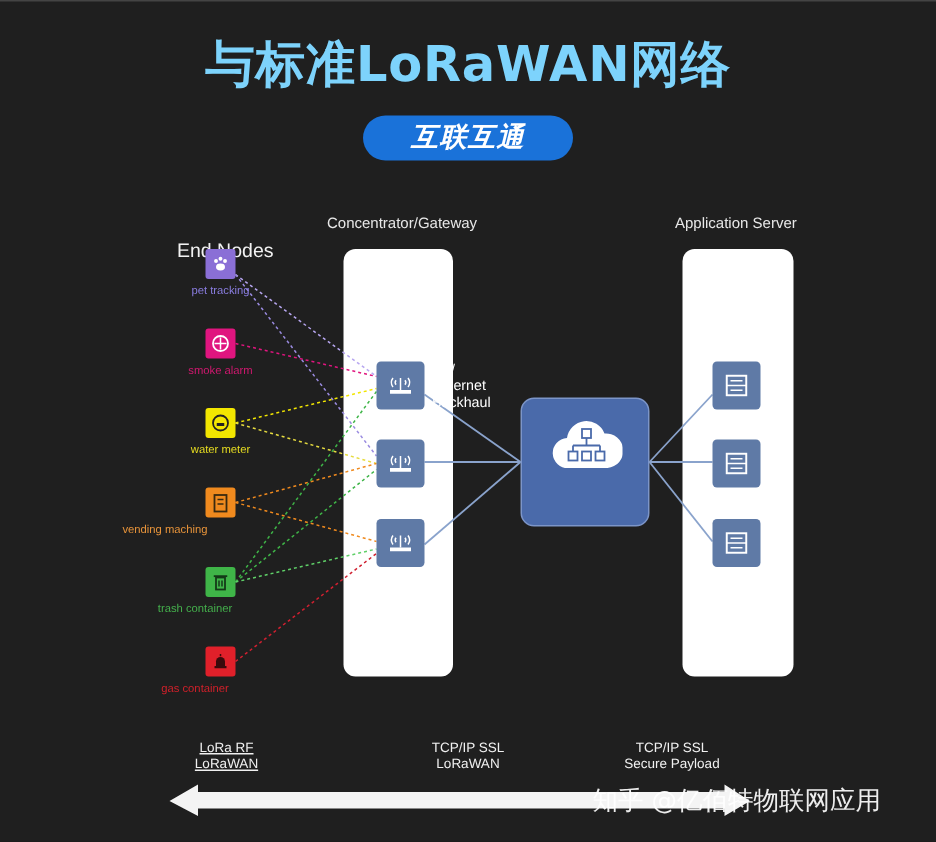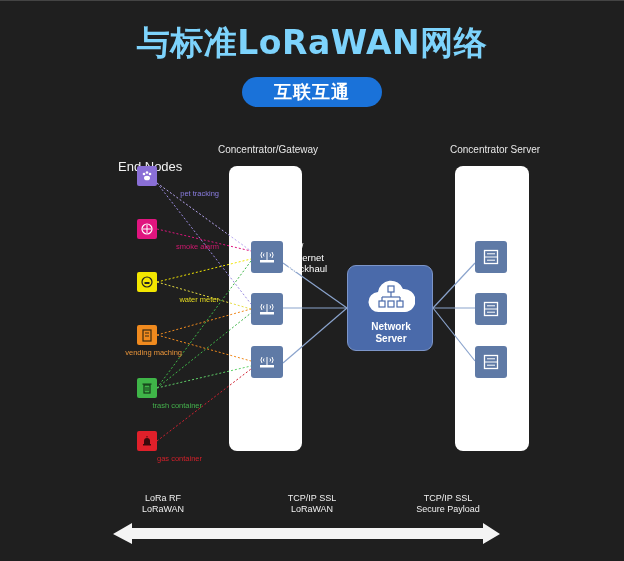--- a/index.html
+++ b/index.html
@@ -1,44 +1,44 @@
 <!DOCTYPE html>
 <html><head>
 <meta charset="utf-8">
 <style>
   html, body { margin:0; padding:0; }
   body { width:624px; height:561px; background:#1e1e1e; overflow:hidden; position:relative; font-family:"Liberation Sans", "DejaVu Sans", sans-serif; }
   .frame { position:absolute; left:0; top:0; width:624px; height:561px; background:#1f1f1f; border-top:1px solid #444; box-sizing:border-box; }
   .title { position:absolute; left:0; width:624px; top:20px; text-align:center; color:#7dd3fc; font-family:"DejaVu Sans", sans-serif; font-weight:bold; font-size:33px; letter-spacing:0.5px; }
-  .pill { position:absolute; left:242px; top:76px; width:140px; height:30px; border-radius:15px; background:#1a72d9; color:#fff; font-family:"DejaVu Sans", sans-serif; font-weight:bold; font-size:18px; line-height:30px; text-align:center; letter-spacing:1px; }
+  .pill { position:absolute; left:242px; top:76px; width:140px; height:30px; border-radius:15px; background:#1a72d9; color:#fff; font-family:"DejaVu Sans", sans-serif; font-weight:bold; font-size:18px; line-height:30px; text-align:center; letter-spacing:1px;font-style:italic; }
   .col-head { position:absolute; color:#e8e8e8; font-size:10px; }
   .col-head.big { font-size:13px; color:#f2f2f2;margin-top:19px; }
   .panel { position:absolute; background:#fff; border-radius:8px; }
   .node { position:absolute; width:20px; height:20px; border-radius:2px; display:flex; align-items:center; justify-content:center; }
-  .node-label { position:absolute; width:120px; text-align:right; font-size:7.5px;margin-left:12px; }
+  .node-label { position:absolute; width:120px; text-align:center; font-size:7.5px; }
   .dev { position:absolute; width:32px; height:32px; background:#5f7aa6; border-radius:3px; display:flex; align-items:center; justify-content:center; }
   .ns { position:absolute; left:347px; top:264px; width:86px; height:86px; background:#4a6aaa; border-radius:9px; border:1px solid #7c95c8; box-sizing:border-box; }
   .ns-label { position:absolute; left:0; width:86px; top:55px; text-align:center; color:#fff; font-size:10px; font-weight:bold; line-height:12px; }
   .backhaul { position:absolute; left:288px; top:240px; color:#fff; font-size:9.5px; line-height:11px; }
   .proto { position:absolute; color:#f0f0f0; font-size:9px; text-align:center; line-height:11px; width:110px; }
   .arrow-label { position:absolute; left:250px; top:527px; width:160px; text-align:center; color:#333; font-size:9px; }
   .watermark { position:absolute; left:395px; top:521px; color:#fff; font-family:"DejaVu Sans", sans-serif; font-size:17px; opacity:0.92; white-space:nowrap; }
   svg.lines { position:absolute; left:0; top:0; }
 </style>
 </head>
 <body>
 
 <div class="frame">
 
   <div class="title">与标准LoRaWAN网络</div>
   <div class="pill">互联互通</div>
 
   <div class="col-head big" style="left:118px; top:139px;">End Nodes</div>
   <div class="col-head" style="left:218px; top:143px;">Concentrator/Gateway</div>
-  <div class="col-head" style="left:450px; top:143px;">Concentrator Server</div>
+  <div class="col-head" style="left:450px; top:143px;">Application Server</div>
 
   <div class="panel" style="left:229px; top:165px; width:73px; height:285px;"></div>
   <div class="panel" style="left:455px; top:165px; width:74px; height:285px;"></div>
 
   <svg class="lines" width="624" height="561">
 
     <g stroke-dasharray="2,2" stroke-width="1" fill="none">
       <line x1="157" y1="182" x2="251" y2="250" stroke="#b7a6f0"></line>
       <line x1="157" y1="182" x2="251" y2="303" stroke="#9a8be0"></line>
 
@@ -154,24 +154,20 @@
       <path d="M12 34 a10 10 0 0 1 -1 -20 a13 13 0 0 1 25 -3 a11 11 0 0 1 2 23 Z" fill="#fff"></path>
       <rect x="21" y="8" width="6" height="6" fill="none" stroke="#4a6aaa" stroke-width="1.2"></rect>
       <line x1="24" y1="14" x2="24" y2="19" stroke="#4a6aaa" stroke-width="1.2"></line>
       <line x1="15" y1="19" x2="33" y2="19" stroke="#4a6aaa" stroke-width="1.2"></line>
       <line x1="15" y1="19" x2="15" y2="23" stroke="#4a6aaa" stroke-width="1.2"></line>
       <line x1="33" y1="19" x2="33" y2="23" stroke="#4a6aaa" stroke-width="1.2"></line>
       <rect x="12" y="23" width="6" height="6" fill="none" stroke="#4a6aaa" stroke-width="1.2"></rect>
       <rect x="21" y="23" width="6" height="6" fill="none" stroke="#4a6aaa" stroke-width="1.2"></rect>
       <rect x="30" y="23" width="6" height="6" fill="none" stroke="#4a6aaa" stroke-width="1.2"></rect>
     </svg>
-    <div class="ns-label">
-      <div>Network</div>
-      <div>Server</div>
-    </div>
   </div>
 
   <div class="dev" style="left:475px; top:240px;">
     <svg width="16" height="16" viewBox="0 0 16 16">
         <rect x="1.5" y="1.5" width="13" height="13" fill="none" stroke="#fff" stroke-width="1.3"></rect>
         <line x1="1.5" y1="8" x2="14.5" y2="8" stroke="#fff"></line>
         <line x1="4" y1="4.8" x2="12" y2="4.8" stroke="#fff"></line>
         <line x1="4" y1="11.2" x2="12" y2="11.2" stroke="#fff"></line>
       </svg>
   </div>
@@ -185,30 +181,31 @@
   </div>
   <div class="dev" style="left:475px; top:345px;">
     <svg width="16" height="16" viewBox="0 0 16 16">
         <rect x="1.5" y="1.5" width="13" height="13" fill="none" stroke="#fff" stroke-width="1.3"></rect>
         <line x1="1.5" y1="8" x2="14.5" y2="8" stroke="#fff"></line>
         <line x1="4" y1="4.8" x2="12" y2="4.8" stroke="#fff"></line>
         <line x1="4" y1="11.2" x2="12" y2="11.2" stroke="#fff"></line>
       </svg>
   </div>
 
-  <div class="proto" style="left:108px; top:492px;">
+  <div class="proto" style="left:96px; top:492px;text-decoration:underline;">
     <div>LoRa RF</div>
     <div>LoRaWAN</div>
   </div>
   <div class="proto" style="left:257px; top:492px;">
     <div>TCP/IP SSL</div>
     <div>LoRaWAN</div>
   </div>
   <div class="proto" style="left:393px; top:492px;">
     <div>TCP/IP SSL</div>
     <div>Secure Payload</div>
   </div>
 
   <svg class="lines" width="624" height="561">
     <polygon points="113,533 132,522 132,527 483,527 483,522 500,533 483,543 483,538 132,538 132,543" fill="#f4f4f4"></polygon>
   </svg>
 
+  <div class="watermark">知乎 @亿佰特物联网应用</div>
 </div>
 
 </body></html>

